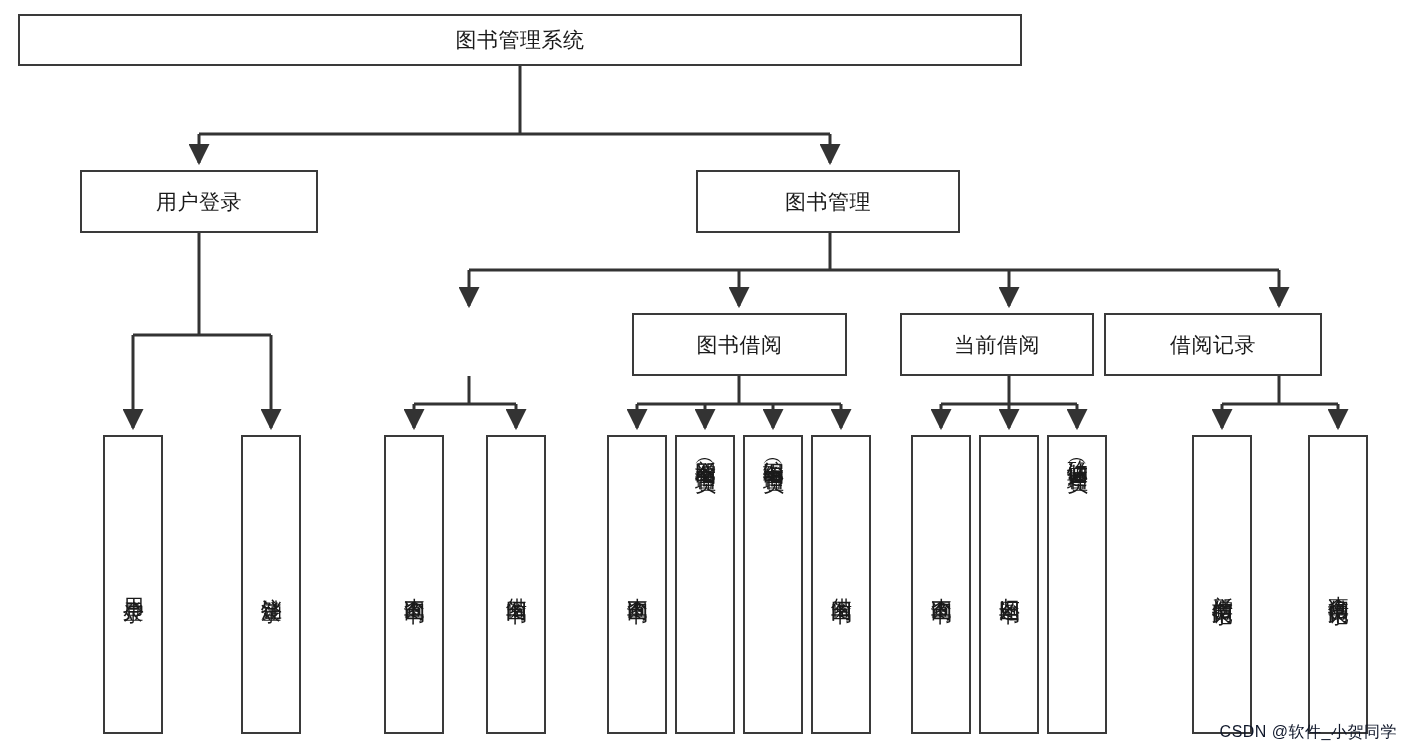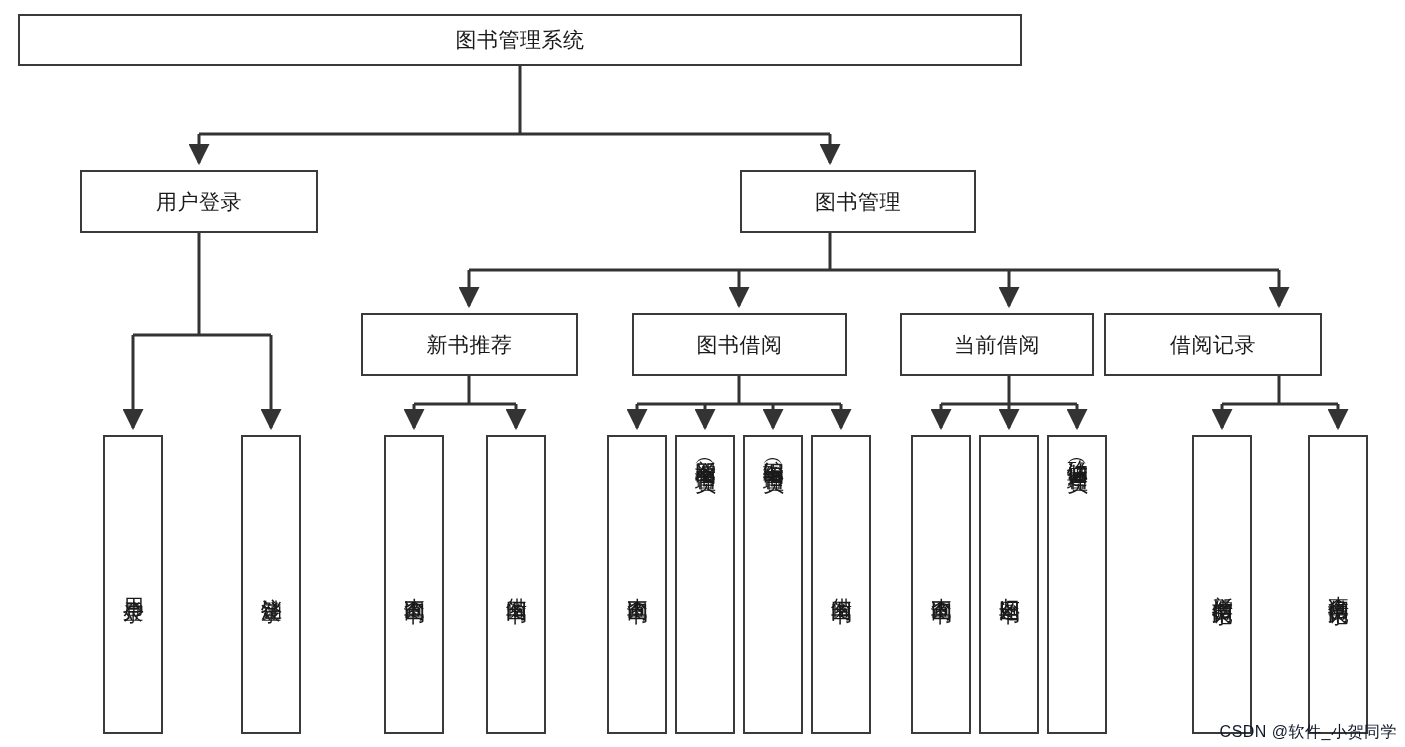--- a/index.html
+++ b/index.html
@@ -122,27 +122,24 @@
     </g>
   </svg>
 
   <div class="node horizontal" style="left:18px; top:14px; width:1004px; height:52px;">
     <span>图书管理系统</span>
   </div>
 
   <div class="node horizontal" style="left:80px; top:170px; width:238px; height:63px;">
     <span>用户登录</span>
   </div>
-  <div class="node horizontal" style="left:740px; top:170px; width:236px; height:63px;">
+  <div class="node horizontal" style="left:696px; top:170px; width:264px; height:63px;">
     <span>图书管理</span>
   </div>
 
-  <div class="node horizontal" style="left:361px; top:313px; width:217px; height:63px;">
-    <span>新书推荐</span>
-  </div>
   <div class="node horizontal" style="left:632px; top:313px; width:215px; height:63px;">
     <span>图书借阅</span>
   </div>
   <div class="node horizontal" style="left:900px; top:313px; width:194px; height:63px;">
     <span>当前借阅</span>
   </div>
   <div class="node horizontal" style="left:1104px; top:313px; width:218px; height:63px;">
     <span>借阅记录</span>
   </div>
 

